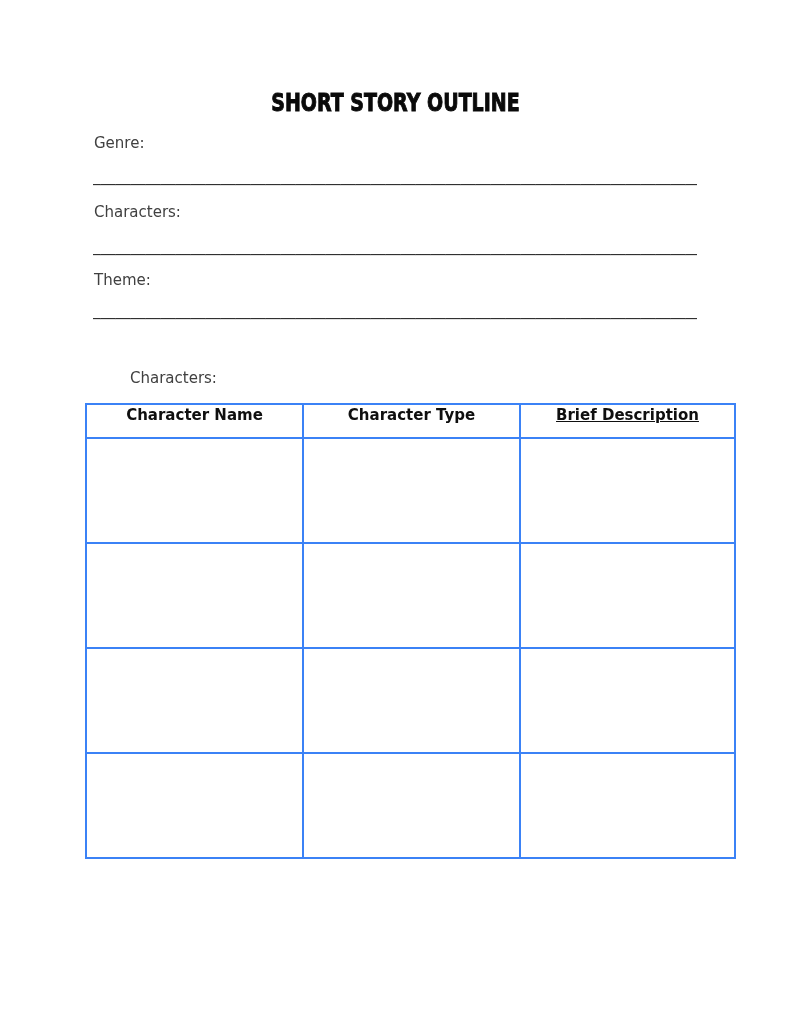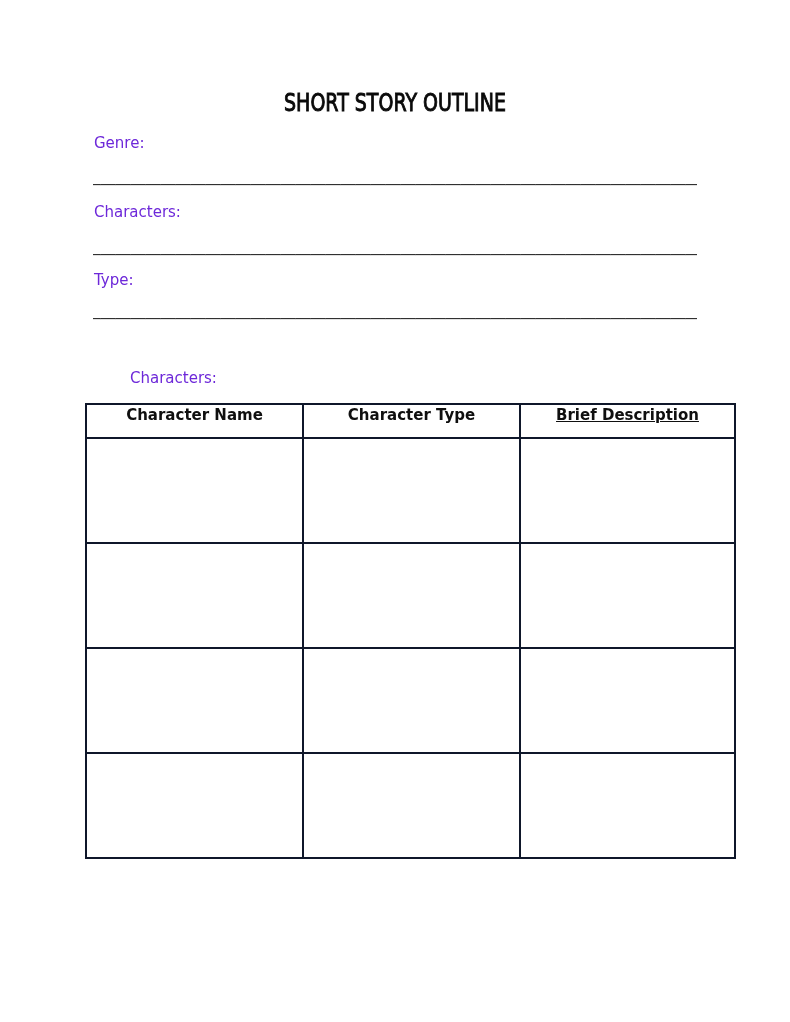--- a/index.html
+++ b/index.html
@@ -17,37 +17,37 @@
     overflow: hidden;
   }
   .doc-title {
     position: absolute;
     top: 90px;
     left: 0;
     width: 790px;
     text-align: center;
     font-size: 25px;
     line-height: 26px;
-    font-weight: normal;
+    font-weight: bold;
     color: #0a0a0a;
     letter-spacing: 0px;
     white-space: nowrap;
   }
   .doc-title .squeeze {
     display: inline-block;
     transform: scaleX(0.76);
     transform-origin: center;
     -webkit-text-stroke: 1px #0a0a0a;
   }
   .field-label {
     position: absolute;
     left: 94px;
     font-size: 15px;
     line-height: 20px;
-    color: #6d28d9;
+    color: #404040;
   }
   .fill-line {
     position: absolute;
     left: 93px;
     width: 604px;
     height: 22px;
     overflow: hidden;
     white-space: nowrap;
     font-family: "DejaVu Sans", sans-serif;
     font-size: 15px;
@@ -64,21 +64,21 @@
 
   table.char-table {
     position: absolute;
     left: 85px;
     top: 403px;
     width: 619px;
     border-collapse: collapse;
     table-layout: fixed;
   }
   .char-table th, .char-table td {
-    border: 2px solid #0f172a;
+    border: 2px solid #3b82f6;
     font-family: "DejaVu Sans", sans-serif;
   }
   .char-table th {
     height: 31px;
     font-size: 15px;
     font-weight: bold;
     color: #0f0f0f;
     text-align: center;
     vertical-align: top;
     padding: 1px 4px 0 4px;
@@ -101,21 +101,21 @@
   <div class="doc-title">
     <span class="squeeze">SHORT STORY OUTLINE</span>
   </div>
 
   <div class="field-label label-genre">Genre:</div>
   <div class="fill-line line-genre">__________________________________________________________________________________________</div>
 
   <div class="field-label label-narration">Characters:</div>
   <div class="fill-line line-narration">__________________________________________________________________________________________</div>
 
-  <div class="field-label label-theme">Type:</div>
+  <div class="field-label label-theme">Theme:</div>
   <div class="fill-line line-theme">__________________________________________________________________________________________</div>
 
   <div class="field-label label-characters">Characters:</div>
 
   <table class="char-table">
     <thead>
       <tr>
         <th class="col-1">Character Name</th>
         <th class="col-2">Character Type</th>
         <th class="col-3">Brief Description</th>

